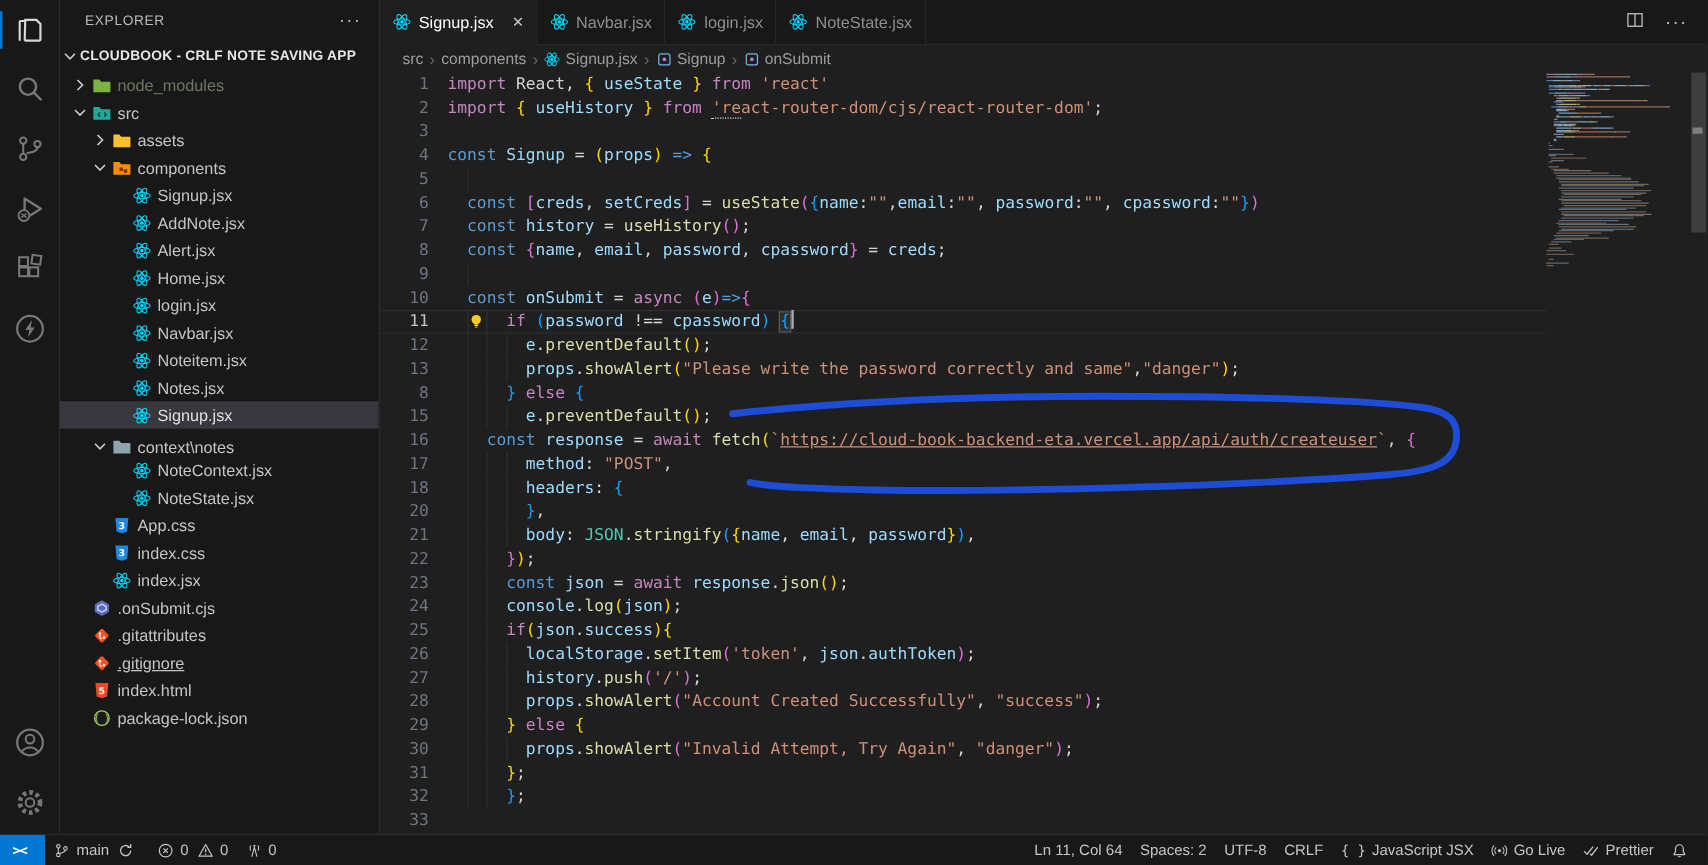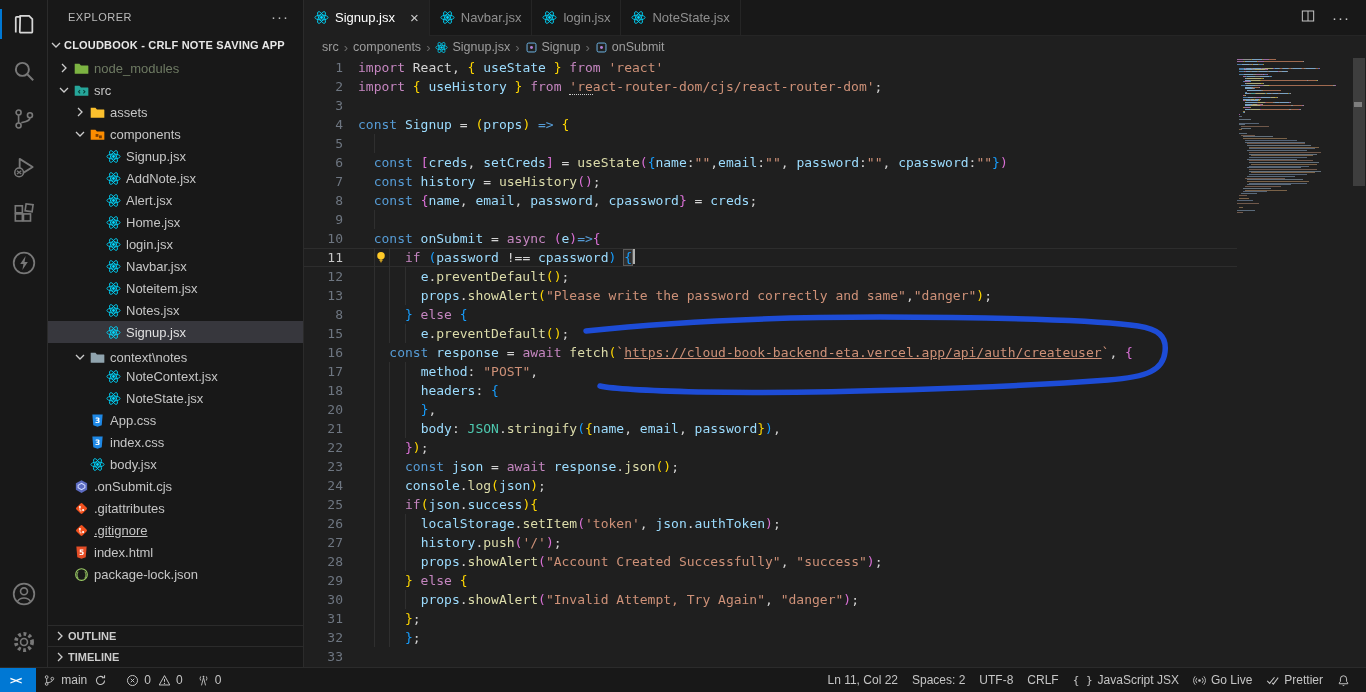--- a/index.html
+++ b/index.html
@@ -399,21 +399,21 @@
             <span class="ficon">
               <svg viewBox="0 0 16 16" fill="none" xmlns="http://www.w3.org/2000/svg">
                 <g stroke="#00D8FF" stroke-width="0.9">
                   <ellipse cx="8" cy="8" rx="7" ry="2.7"></ellipse>
                   <ellipse cx="8" cy="8" rx="7" ry="2.7" transform="rotate(60 8 8)"></ellipse>
                   <ellipse cx="8" cy="8" rx="7" ry="2.7" transform="rotate(120 8 8)"></ellipse>
                 </g>
                 <circle cx="8" cy="8" r="1.5" fill="#00D8FF"></circle>
               </svg>
             </span>
-            <span class="lbl">body.jsx</span>
+            <span class="lbl">index.jsx</span>
           </div>
           <div class="row" style="padding-left: 24px;">
             <span class="ficon">
               <svg viewBox="0 0 16 16" fill="none" xmlns="http://www.w3.org/2000/svg">
                 <path d="M8 1.2l6 3.4v6.8l-6 3.4-6-3.4V4.6z" fill="#5C6BC0"></path>
                 <path d="M8 4.6l3.6 2v2.8l-3.6 2-3.6-2V6.6z" fill="none" stroke="#cfd8ff" stroke-width="1.1"></path>
               </svg>
             </span>
             <span class="lbl">.onSubmit.cjs</span>
           </div>
@@ -449,38 +449,20 @@
             <span class="lbl">index.html</span>
           </div>
           <div class="row" style="padding-left: 24px;">
             <span class="ficon">
               <svg viewBox="0 0 16 16" fill="none" xmlns="http://www.w3.org/2000/svg">
                 <circle cx="8" cy="8" r="6.2" stroke="#9CCC65" stroke-width="1.2"></circle>
                 <text x="8" y="10.8" font-size="7.5" fill="#9CCC65" text-anchor="middle" font-family="DejaVu Sans Mono, monospace">{ }</text>
               </svg>
             </span>
             <span class="lbl">package-lock.json</span>
-          </div>
-        </div>
-      <div class="secs" id="secs">
-          <div class="sec">
-            <span class="chev">
-              <svg viewBox="0 0 16 16" fill="none" xmlns="http://www.w3.org/2000/svg">
-                <polyline points="6,4 10,8 6,12" stroke="#cccccc" stroke-width="1.3"></polyline>
-              </svg>
-            </span>
-            <span>OUTLINE</span>
-          </div>
-          <div class="sec">
-            <span class="chev">
-              <svg viewBox="0 0 16 16" fill="none" xmlns="http://www.w3.org/2000/svg">
-                <polyline points="6,4 10,8 6,12" stroke="#cccccc" stroke-width="1.3"></polyline>
-              </svg>
-            </span>
-            <span>TIMELINE</span>
           </div>
         </div>
     </div>
 
     <div class="edcol">
       <div class="tabs" id="tabs">
           <div class="tab active">
             <span class="ticon">
               <svg viewBox="0 0 16 16" fill="none" xmlns="http://www.w3.org/2000/svg">
                 <g stroke="#00D8FF" stroke-width="0.9">
@@ -769,21 +751,21 @@
           <svg viewBox="0 0 16 16" fill="none" xmlns="http://www.w3.org/2000/svg">
             <path d="M5.5 14L8 4.5 10.5 14" stroke="#c5c5c5" stroke-width="1.1"></path>
             <circle cx="8" cy="3.2" r="1.1" fill="#c5c5c5"></circle>
             <path d="M4.5 6.5a5 5 0 0 1 0-5M11.5 1.5a5 5 0 0 1 0 5" stroke="#c5c5c5" stroke-width="1.1" transform="translate(0,1.5)"></path>
           </svg>
         </span>
         <span class="l1">0</span>
       </div>
       <div class="stright">
         <div class="st">
-          <span class="l1">Ln 11, Col 22</span>
+          <span class="l1">Ln 11, Col 64</span>
         </div>
         <div class="st">
           <span class="l1">Spaces: 2</span>
         </div>
         <div class="st">
           <span class="l1">UTF-8</span>
         </div>
         <div class="st">
           <span class="l1">CRLF</span>
         </div>

